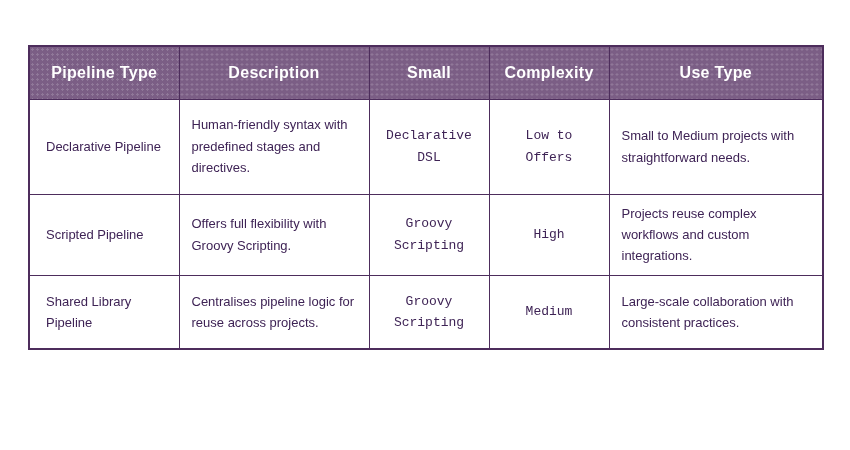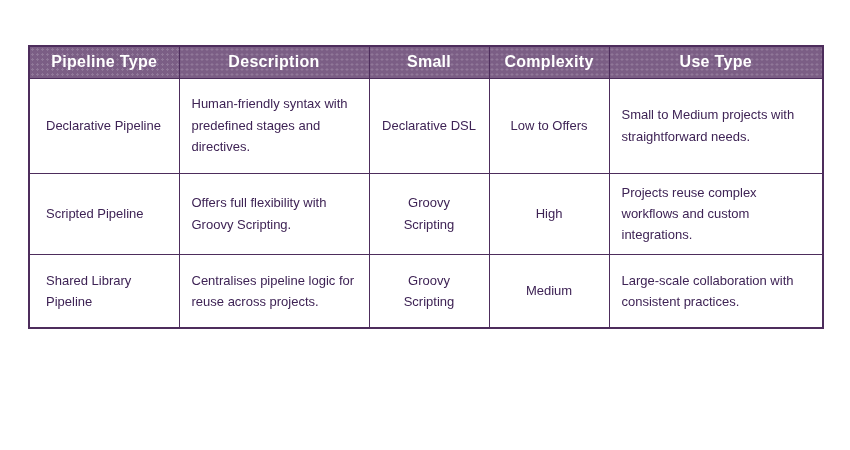--- a/index.html
+++ b/index.html
@@ -31,39 +31,39 @@
   col.c4{width:120px;} col.c5{width:214px;}
   th{
     background-color:var(--header-bg);
     background-image:radial-gradient(rgba(255,255,255,0.16) 1px, transparent 1.2px);
     background-size:5px 5px;
     color:var(--header-text);
     font-size:16px;
     font-weight:bold;
     letter-spacing:0.3px;
     text-align:center;
-    height:32px;
+    height:53px;
     border:1px solid var(--border);
     padding:4px 6px;
   }
   td{
     border:1px solid var(--border);
     color:var(--body-text);
     font-size:13px;
     line-height:1.65;
     vertical-align:middle;
     padding:8px 12px;
     font-weight:500;
   }
   tr.r1 td{ height:95px; }
   tr.r2 td{ height:77px; }
   tr.r3 td{ height:75px; }
   tr.r4 td{ height:74px; }
   td.col-left{ text-align:left; }
-  td.col-center{ text-align:center; }
+  td.col-center{ text-align:center;font-family:Liberation Mono, monospace; }
   td.cell-type{ padding-left:16px; padding-right:8px; }
 </style>
 </head>
 <body>
 
 <div class="table-wrap">
   <table>
     <colgroup>
       <col class="c1">
         <col class="c2">

